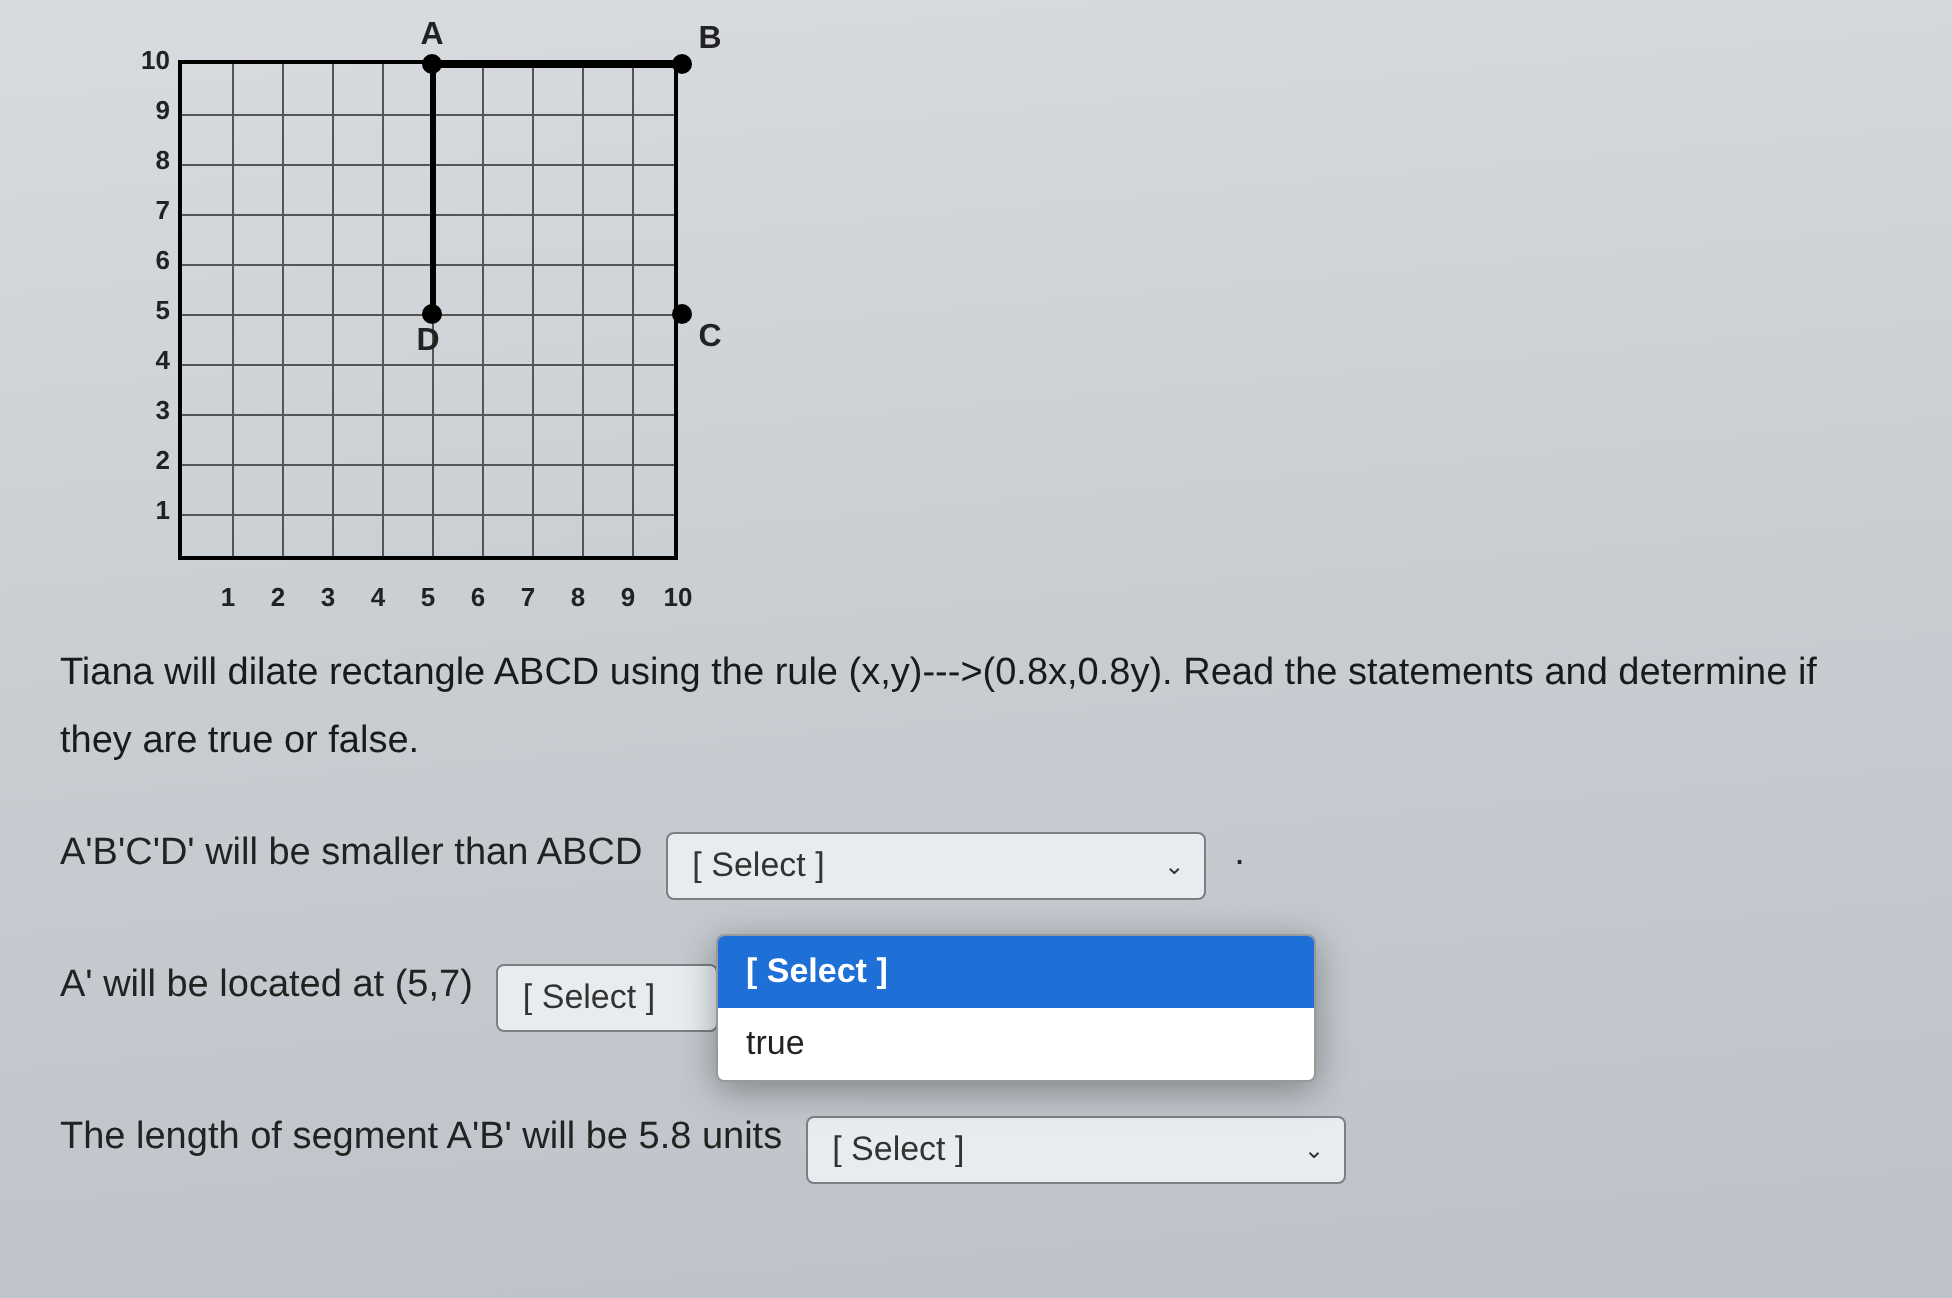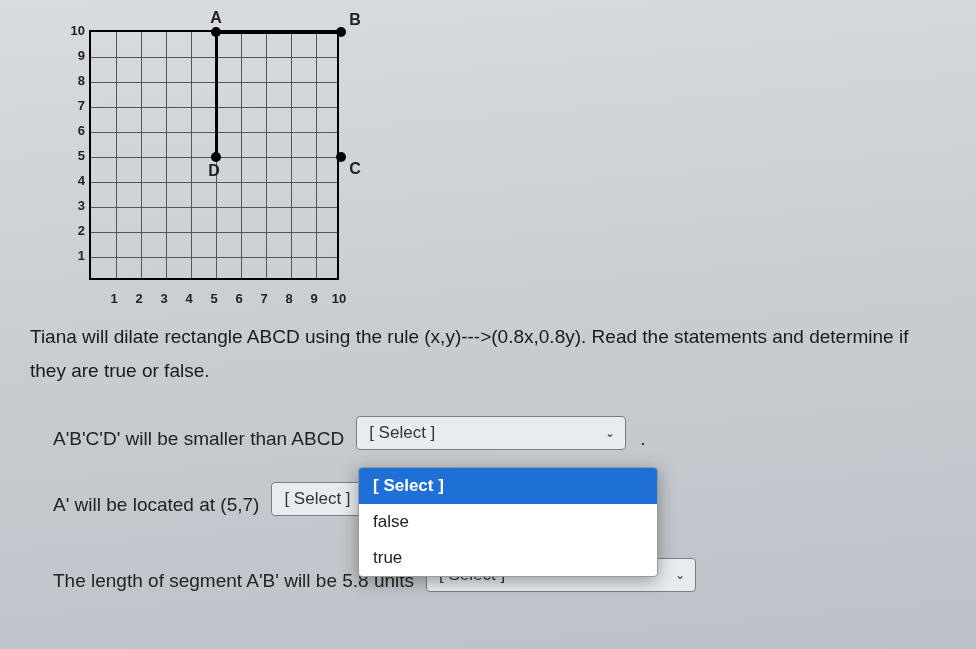--- a/index.html
+++ b/index.html
@@ -71,26 +71,25 @@
     background: #000;
   }
   .question-text {
     font-size: 19px;
     line-height: 1.8;
     color: #1a1a1a;
     margin: 12px 0 28px 0;
   }
   .stmt-row {
     display: flex;
-    align-items: flex-end;
+    align-items: flex-start;
     gap: 12px;
     margin-bottom: 32px;
     font-size: 19px;
     position: relative;
-    margin-left: 23px;
   }
   .select-box {
     border: 1px solid #7a7f84;
     border-radius: 4px;
     background: #e8ecef;
     padding: 6px 30px 6px 12px;
     font-size: 17px;
     color: #333;
     position: relative;
     min-width: 110px;
@@ -207,15 +206,14 @@
 <div class="stmt-row" style="margin-top:42px;">
   <span>The length of segment A'B' will be 5.8 units</span>
   <div class="select-box wide">
     <span>[ Select ]</span>
     <span class="chev">⌄</span>
   </div>
 </div>
 
 <div class="dropdown-open">
   <div class="dd-item sel">[ Select ]</div>
-  <div class="dd-item">false</div>
   <div class="dd-item">true</div>
 </div>
 
 </body></html>

